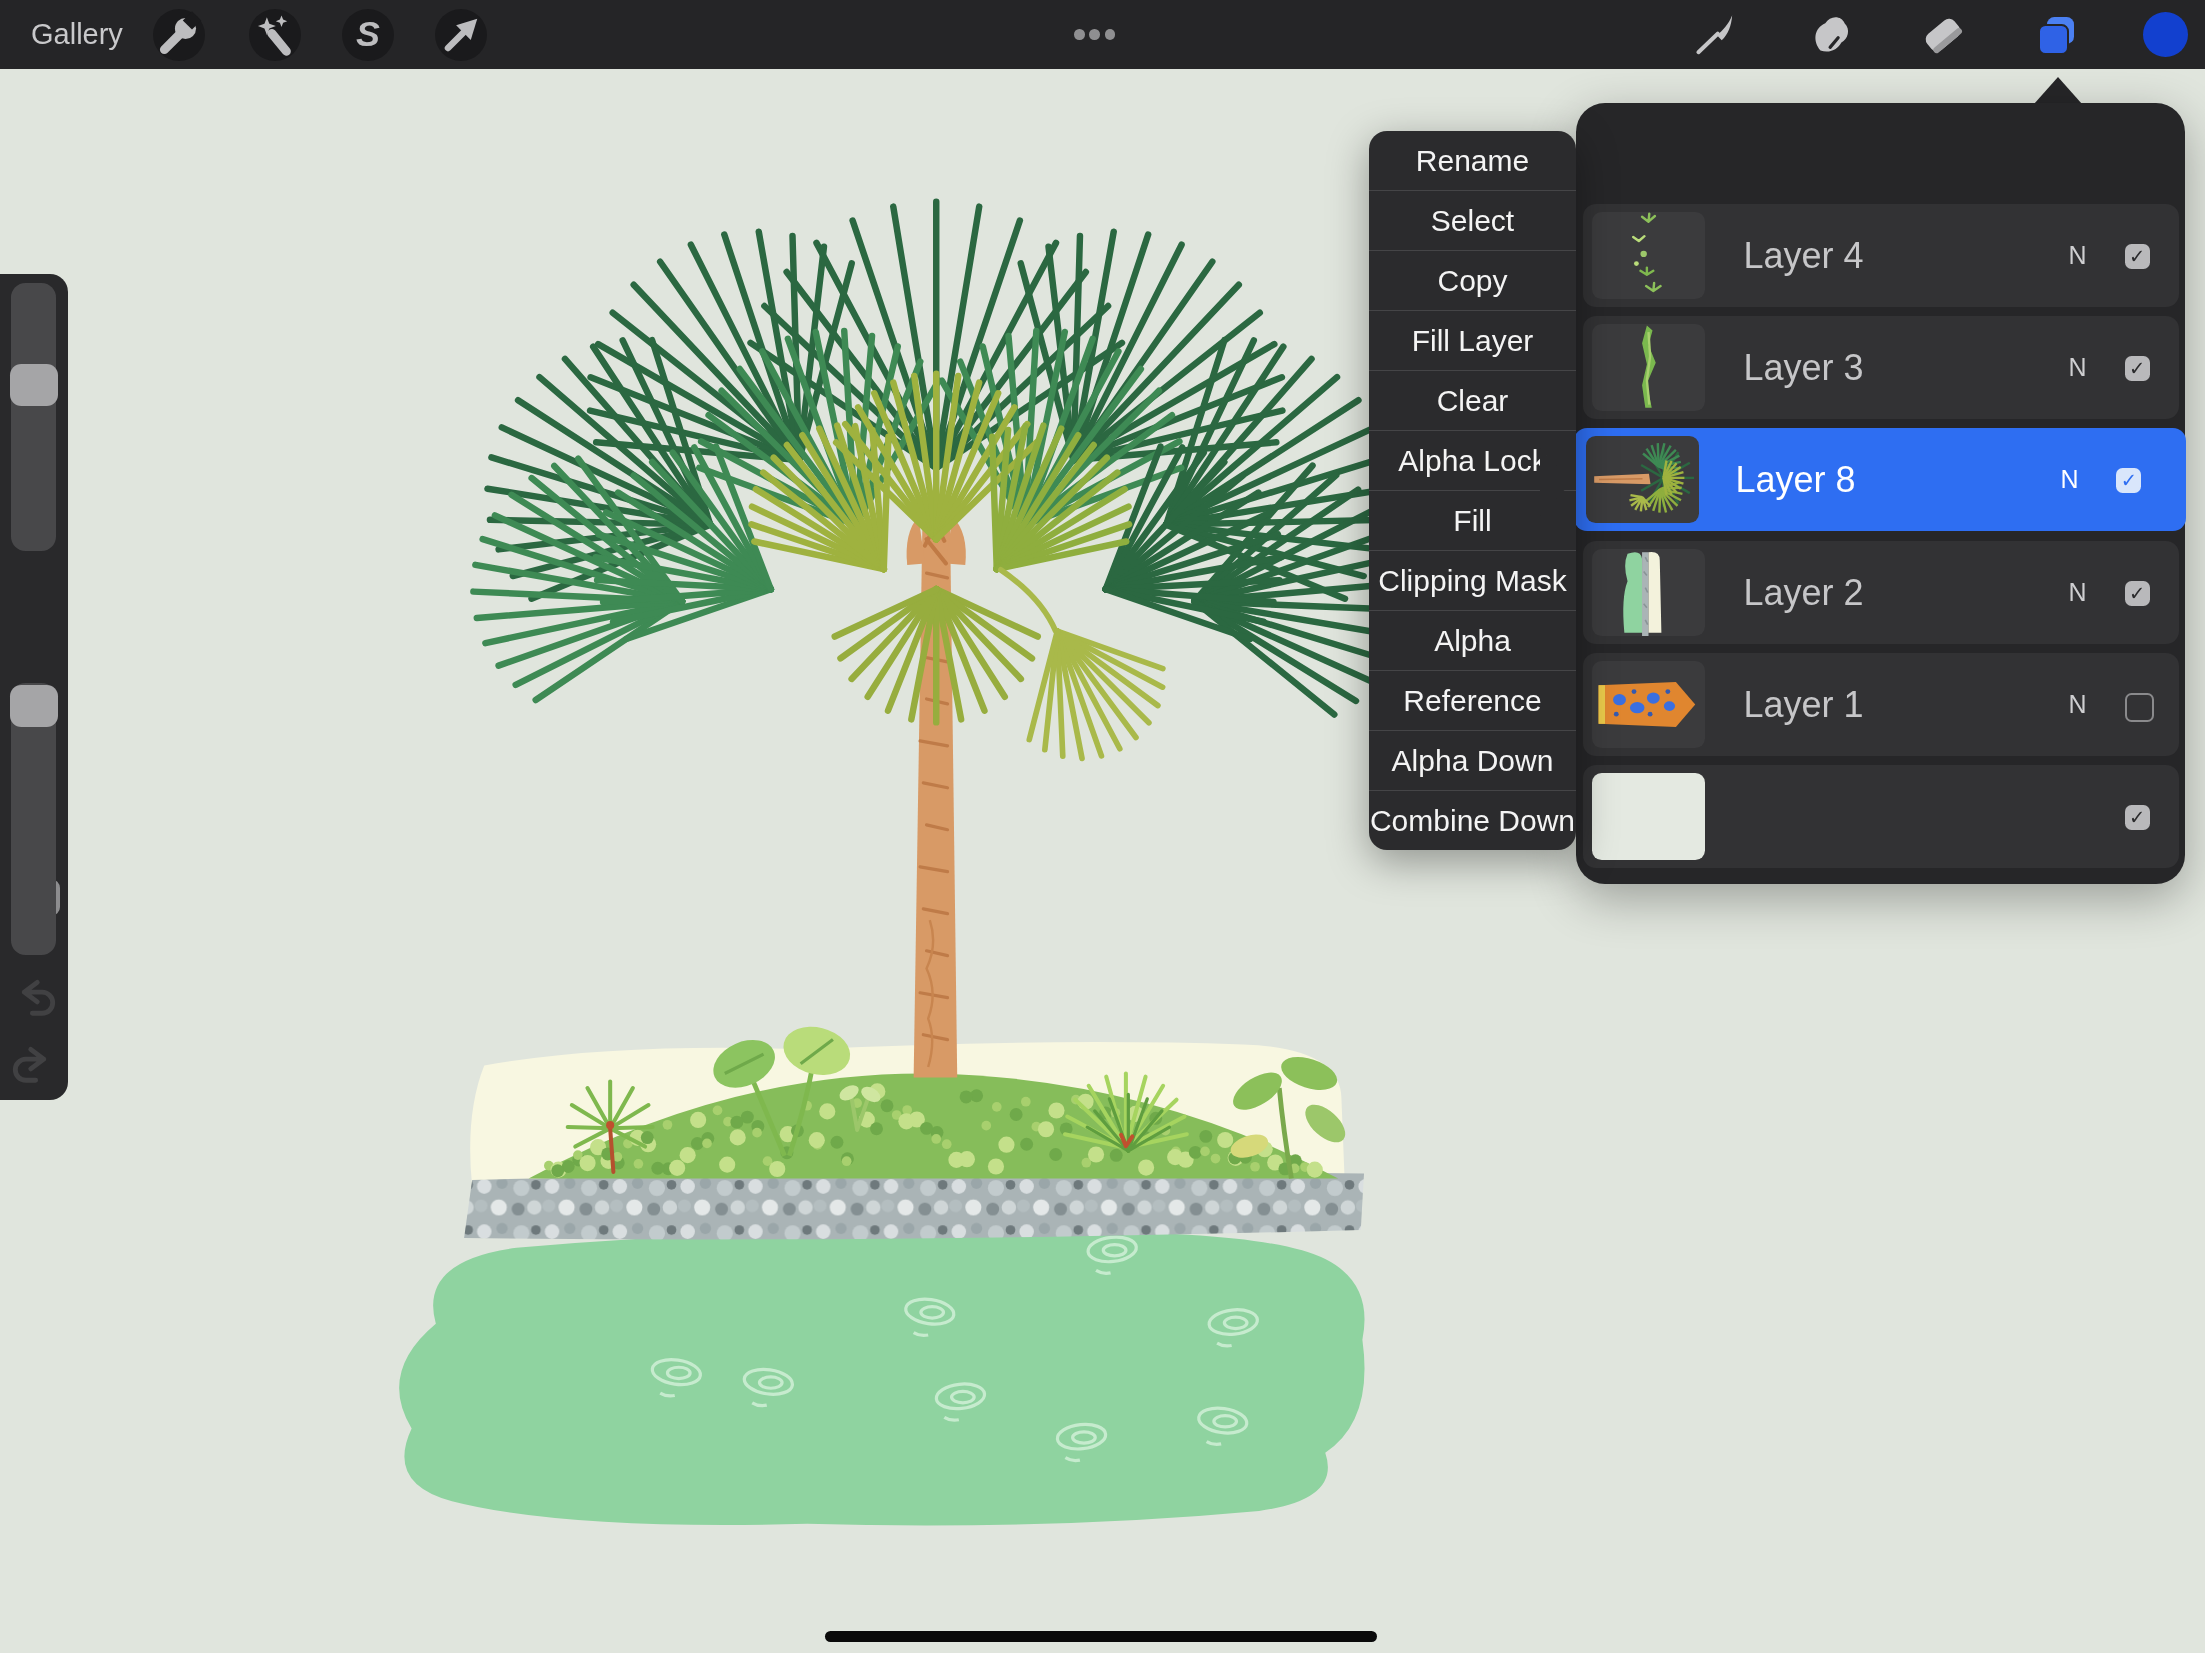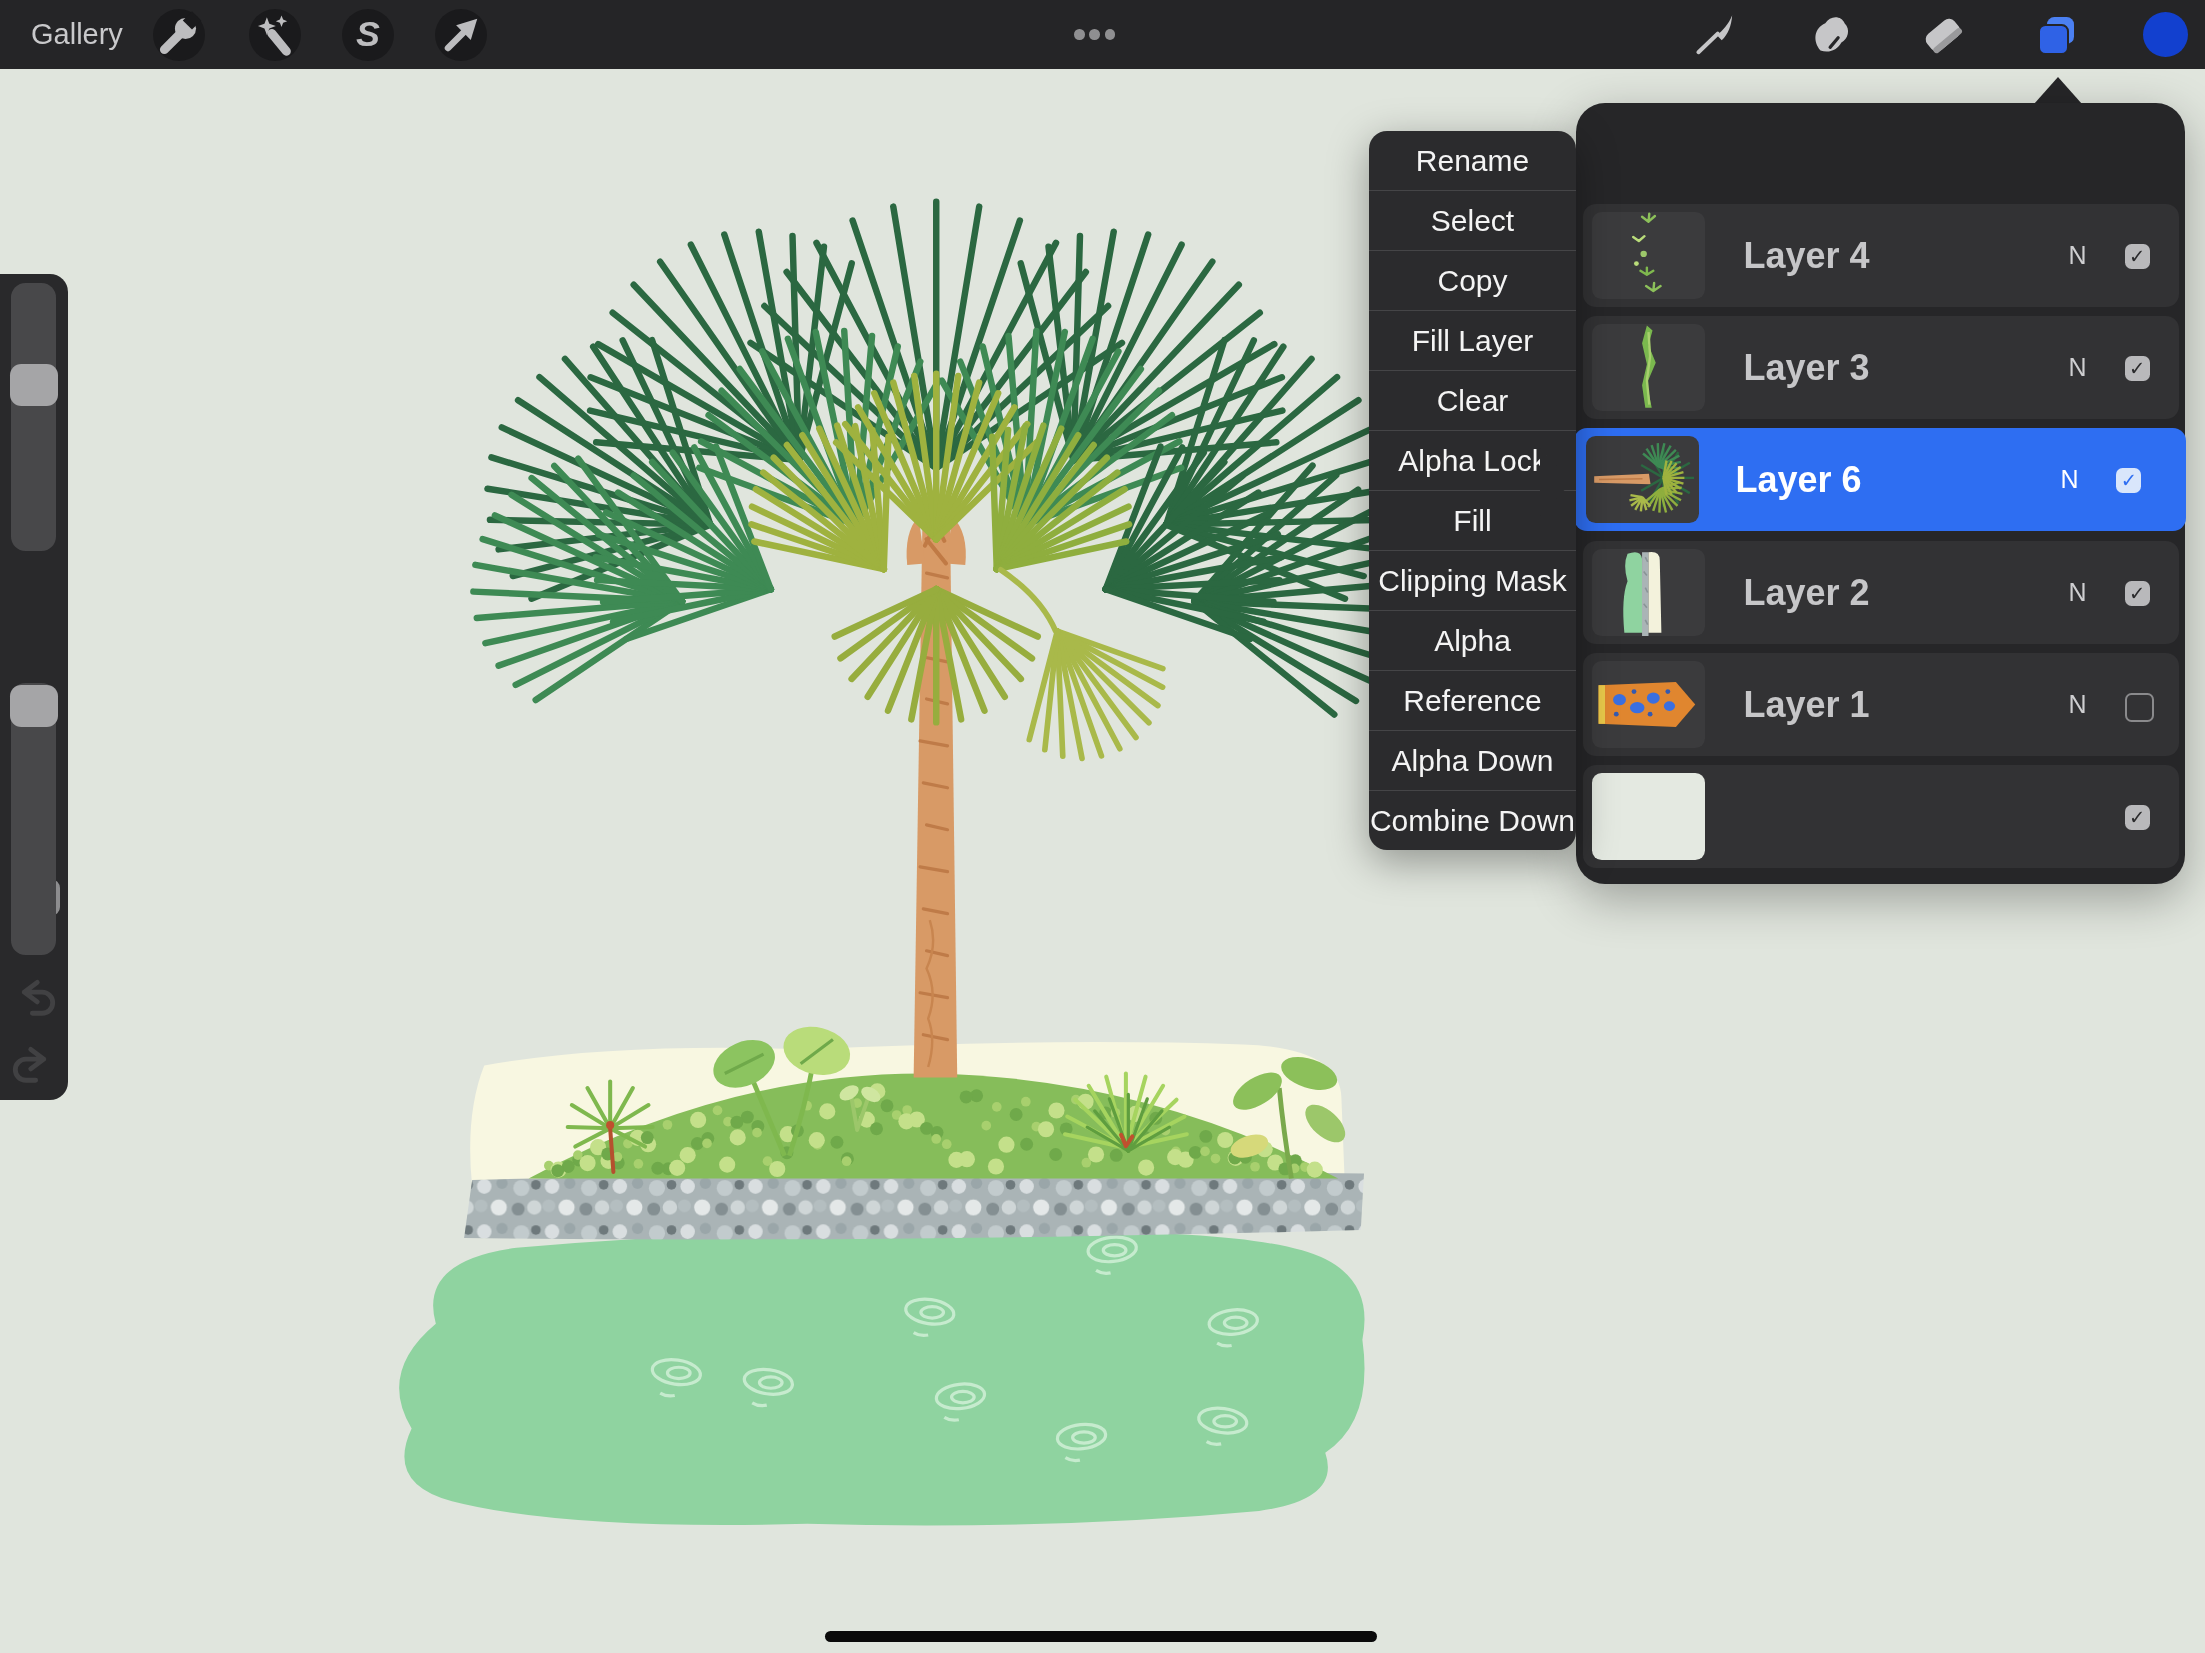--- a/index.html
+++ b/index.html
@@ -39,21 +39,21 @@
 
   
   #panel{position:absolute;left:1576px;top:103px;width:609px;height:781px;background:#262628;
     border-radius:29px;z-index:4;box-shadow:0 14.5px 48px rgba(0,0,0,.30);}
   #panel-title{position:absolute;left:31px;top:139px;font-size:52px;font-weight:700;color:#d8d8da;}
   #add-layer{position:absolute;right:42px;top:136px;font-size:63px;font-weight:100;color:#c8c8ca;line-height:57px;}
   .lrow{position:absolute;left:6.5px;width:596px;height:103px;background:#323234;border-radius:13px;}
   .lrow.selected{left:-1.6px;width:612px;background:#2e6ef2;}
   .thumb{position:absolute;left:9.7px;top:8px;width:113px;height:87px;border-radius:9.7px;background:#3b3b3d;overflow:hidden;}
   .thumb.bgthumb{background:#e4e9e1;}
-  .lname{position:absolute;left:161px;top:0;height:103px;line-height:103px;font-size:36px;color:#c6c6c8;font-weight:bold;}
+  .lname{position:absolute;left:161px;top:0;height:103px;line-height:103px;font-size:36px;color:#c6c6c8;}
   .lrow.selected .lname{color:#ffffff;}
   .blend{position:absolute;left:475px;top:0;height:103px;line-height:103px;width:40px;text-align:center;font-size:25px;color:#cfcfd1;}
   .lrow.selected .blend{color:#ffffff;}
   .cbx{position:absolute;left:542px;top:40px;width:25px;height:25px;border-radius:6.5px;
     display:flex;align-items:center;justify-content:center;font-size:19.4px;font-weight:700;}
   .cbx.on{background:#b9b9bb;color:#2a2a2c;}
   .lrow.selected .cbx.on{background:#d9e6fb;color:#2e6ef2;}
   .cbx.off{background:transparent;border:2.4px solid #8a8a8c;color:transparent;}
 
   
@@ -703,21 +703,21 @@
             <line x1="96" y1="52" x2="99.79716972362584" y2="73.53481961960205" stroke="#9fb23f" stroke-width="3"></line>
             <line x1="70" y1="76" x2="79.73097671357533" y2="87.596926457854" stroke="#a9b94a" stroke-width="3"></line>
             <line x1="70" y1="76" x2="74.78199791961387" y2="91.97298542139976" stroke="#a9b94a" stroke-width="3"></line>
             <line x1="70" y1="76" x2="67.9498100152588" y2="93.5404963244072" stroke="#a9b94a" stroke-width="3"></line>
             <line x1="70" y1="76" x2="61" y2="91.5884572681199" stroke="#a9b94a" stroke-width="3"></line>
             <line x1="70" y1="76" x2="55.83457958044639" y2="86.54576477157391" stroke="#a9b94a" stroke-width="3"></line>
             <line x1="70" y1="76" x2="53.77598989098239" y2="79.84516103146994" stroke="#a9b94a" stroke-width="3"></line>
             <line x1="70" y1="76" x2="55.0912787248909" y2="73.37119019133596" stroke="#a9b94a" stroke-width="3"></line>
           </svg>
       </div>
-      <div class="lname">Layer 6</div>
+      <div class="lname">Layer 8</div>
       <div class="blend">N</div>
       <div class="cbx on">✓</div>
     </div>
 
     <div class="lrow" style="top:438px">
       <div class="thumb">
         <svg width="113" height="87" viewBox="0 0 140 108">
           <path d="M44,6 Q60,0 62,12 L66,104 L40,104 Q36,60 44,40 Q38,20 44,6 Z" fill="#8fd3a0"></path>
           <rect x="62" y="4" width="8" height="104" fill="#aab4b6"></rect>
           <path d="M70,4 Q84,2 84,14 L86,104 L70,104 Z" fill="#f3f2dc"></path>

